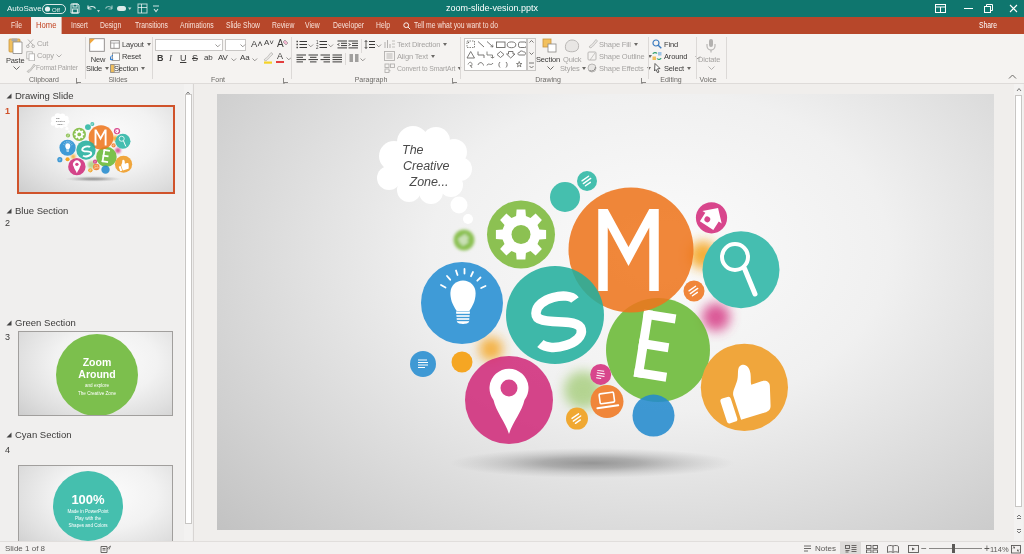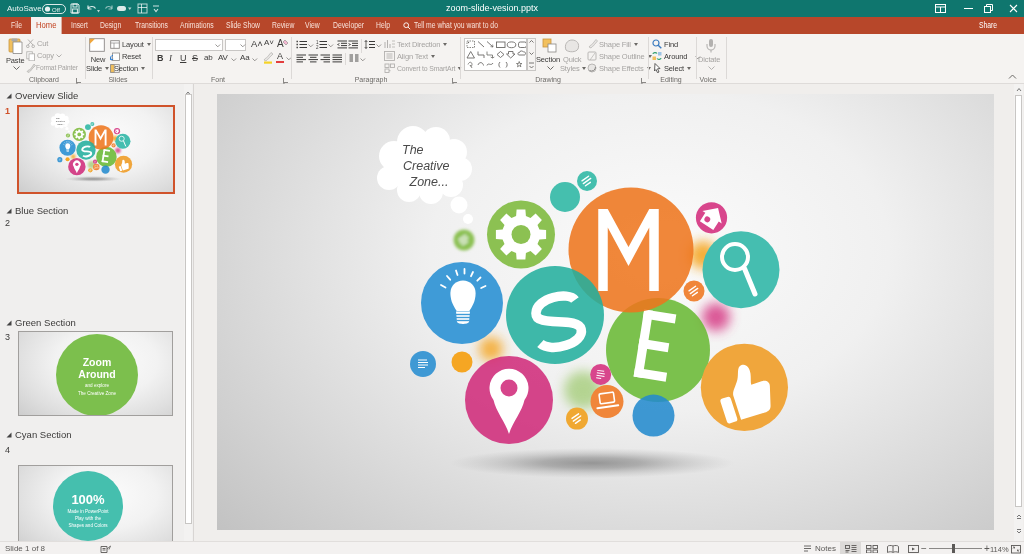--- a/index.html
+++ b/index.html
@@ -367,21 +367,21 @@
   <div class="rlabel" style="left:668px">Voice</div>
   <div class="rsep" style="left:726px"></div>
   <svg class="abs" style="left:1008px; top:40px" width="9" height="6">
       <path d="M1,4.5 L4.5,1 L8,4.5" fill="none" stroke="#6b6966" stroke-width="1"></path>
     </svg>
 </div>
 <div id="panel">
   <svg class="secttri" style="top:9px" width="6" height="6">
       <path d="M5.5,0.5 L5.5,5.5 L0.5,5.5 Z" fill="#444"></path>
     </svg>
-    <div class="secthead" style="top:6px">Overview Slide</div>
+    <div class="secthead" style="top:6px">Drawing Slide</div>
   <div class="thumbnum" style="top:22px; color:#cf5028; font-weight:bold">1</div>
   <div class="thumb" style="left:17px; top:21px; width:158px; height:89px; border:2px solid #d0532b; padding:0">
     <svg width="154" height="85" viewBox="0 0 777 436" preserveAspectRatio="none" style="display:block">
         <use href="#art"></use>
       </svg>
   </div>
   <svg class="secttri" style="top:124px" width="6" height="6">
       <path d="M5.5,0.5 L5.5,5.5 L0.5,5.5 Z" fill="#444"></path>
     </svg>
     <div class="secthead" style="top:121px">Blue Section</div>

